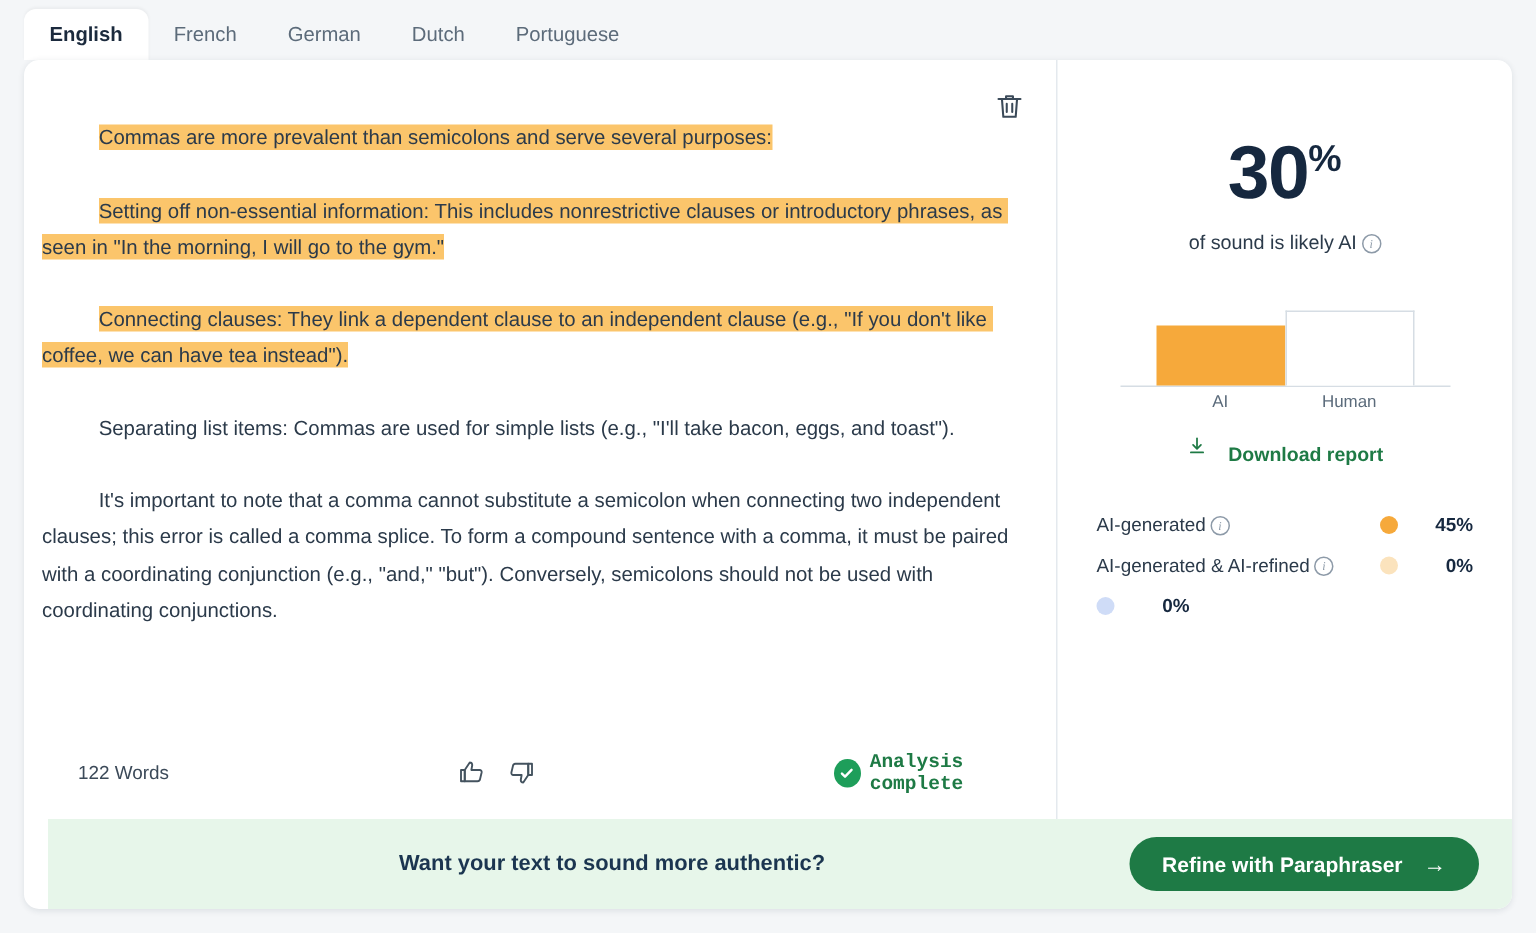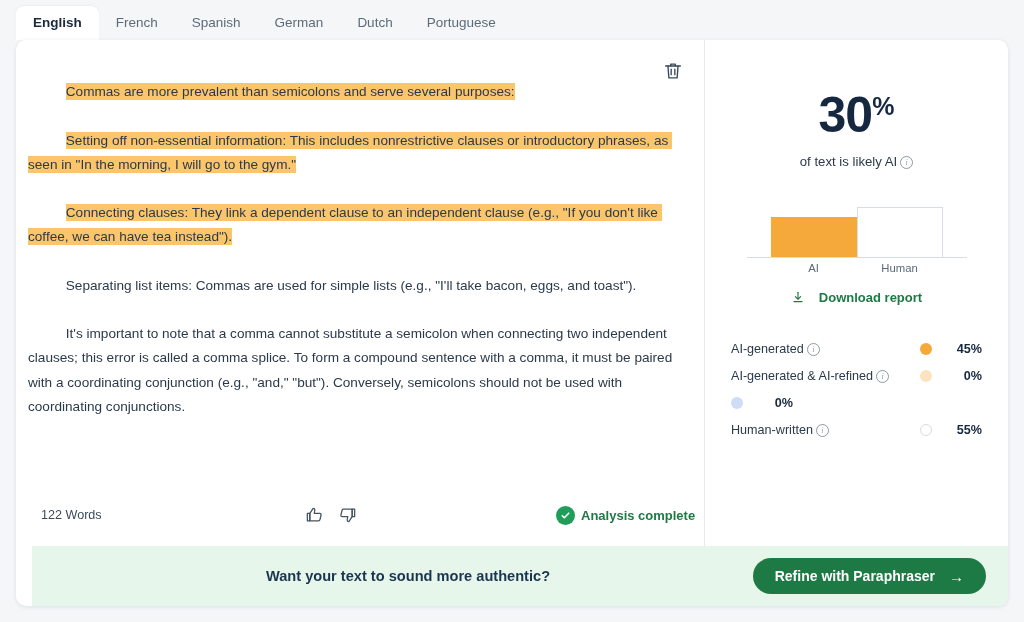--- a/index.html
+++ b/index.html
@@ -92,21 +92,21 @@
     position: absolute;
     left: 0;
     right: 0;
     bottom: 0;
     height: 62px;
     display: flex;
     align-items: center;
   }
   .words {
     position: absolute;
-    left: 25px;
+    left: 36px;
     font-size: 12.6px;
     color: #3c4a59;
   }
   .thumbs {
     position: absolute;
     left: 288px;
     display: flex;
     gap: 14px;
     align-items: center;
   }
@@ -115,20 +115,21 @@
     height: 20px;
     cursor: pointer;
     color: #4a5a6a;
   }
   .analysis {
     position: absolute;
     left: 540px;
     display: flex;
     align-items: center;
     gap: 6px;
+    font-family: Liberation Mono, monospace;
   }
   .check-circle {
     width: 19px;
     height: 19px;
     border-radius: 50%;
     background: #1e9e5a;
     display: flex;
     align-items: center;
     justify-content: center;
   }
@@ -227,21 +228,21 @@
   .bar-labels span {
     width: 86px;
     text-align: center;
     font-size: 11.3px;
     color: #5b6b7b;
   }
 
   .download {
     margin-top: 16px;
     display: flex;
-    align-items: flex-start;
+    align-items: flex-end;
     justify-content: center;
     gap: 14px;
     cursor: pointer;
   }
   .download .label {
     font-size: 13px;
     color: #1e7a45;
     font-weight: bold;
   }
 
@@ -307,21 +308,20 @@
   .cta .arrow { font-size: 15px; line-height: 1; }
 </style>
 </head>
 <body>
 
 <div id="app">
 
   <div class="tabbar">
     <div class="tab active"><span>English</span></div>
     <div class="tab"><span>French</span></div>
-    <div class="tab"><span>Spanish</span></div>
     <div class="tab"><span>German</span></div>
     <div class="tab"><span>Dutch</span></div>
     <div class="tab"><span>Portuguese</span></div>
   </div>
 
   <div class="card">
     <div class="panels">
 
       <div class="left">
 
@@ -371,21 +371,21 @@
         </div>
       </div>
 
       <div class="right">
 
         <div class="score">
           <span class="num">30</span><span class="pct">%</span>
         </div>
 
         <div class="score-sub">
-          <span>of text is likely AI</span><span class="info-i">i</span>
+          <span>of sound is likely AI</span><span class="info-i">i</span>
         </div>
 
         <div class="chart">
           <div class="bar-wrap">
             <div class="bar ai"></div>
           </div>
           <div class="bar-wrap">
             <div class="bar human"></div>
           </div>
         </div>
@@ -413,25 +413,20 @@
           </div>
           <div class="legend-row">
             <span class="legend-label"><span>AI-generated &amp; AI-refined</span><span class="info-i">i</span></span>
             <span class="dot" style="background:#fbe3bd;"></span>
             <span class="legend-val">0%</span>
           </div>
           <div class="legend-row">
             <span class="dot" style="background:#cfdcf7;"></span>
             <span class="legend-val">0%</span>
           </div>
-          <div class="legend-row">
-            <span class="legend-label"><span>Human-written</span><span class="info-i">i</span></span>
-            <span class="dot" style="background:#ffffff;border:1px solid #d6dde4;box-sizing:border-box;"></span>
-            <span class="legend-val">55%</span>
-          </div>
         </div>
 
       </div>
     </div>
 
     <div class="banner">
       <div class="banner-text">Want your text to sound more authentic?</div>
       <button class="cta">
         <span>Refine with Paraphraser</span>
         <span class="arrow">→</span>

